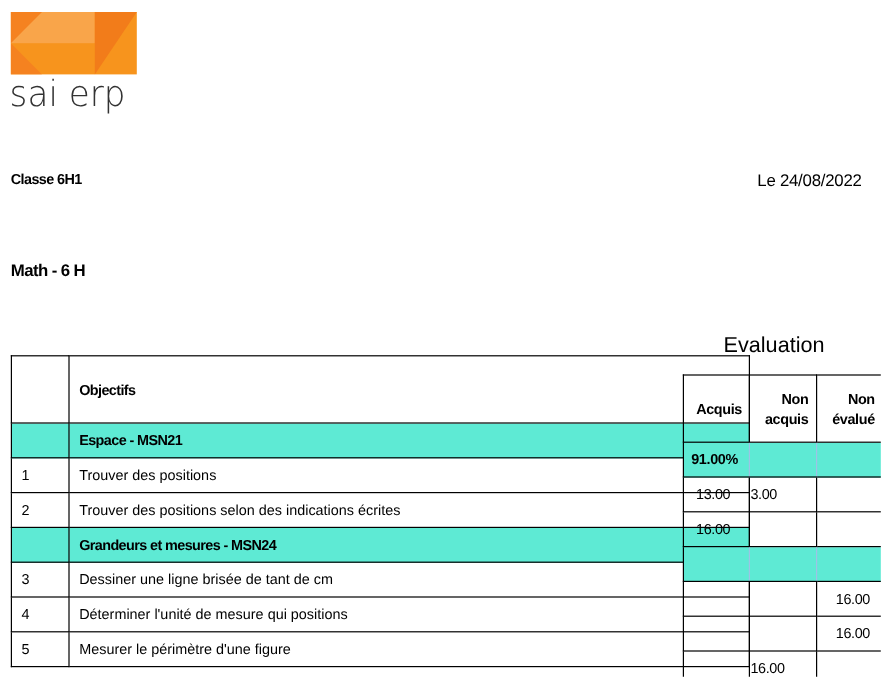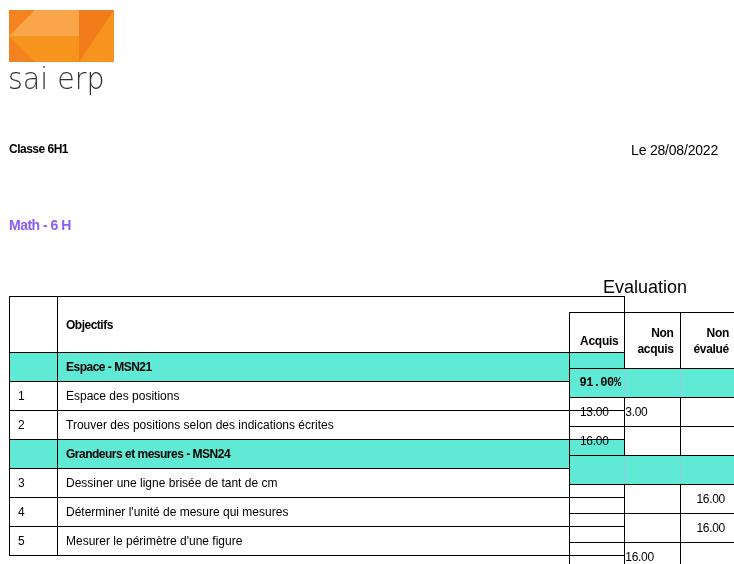--- a/index.html
+++ b/index.html
@@ -7,85 +7,85 @@
     .logo { position: absolute; left: 9px; top: 10px; width: 105px; }
     .logo-mark { width: 105px; height: 52px; position: relative; overflow: hidden; background: #f7941d; }
     .logo-mark .a { position: absolute; left: 0; top: 0; width: 70px; height: 26px; background: #f9a54a; }
     .logo-mark .b { position: absolute; left: 0; top: 0; width: 0; height: 0; border-top: 26px solid #f58220; border-right: 26px solid transparent; }
     .logo-mark .c { position: absolute; left: 70px; top: 0; width: 0; height: 0; border-top: 52px solid #f27c1a; border-right: 35px solid transparent; }
     .logo-mark .d { position: absolute; left: 0; top: 26px; width: 0; height: 0; border-bottom: 26px solid #f58220; border-right: 26px solid transparent; }
     .logo-text { font-family: "DejaVu Sans", sans-serif; font-size: 30px; font-weight: 300; letter-spacing: 0px; color: #333; line-height: 30px; margin-top: 2px; margin-left: -1px; transform: scaleX(0.95); transform-origin: left; }
 
     .classe { position: absolute; left: 9px; top: 142px; font-size: 12px; font-weight: bold; letter-spacing: -0.5px; }
     .date { position: absolute; right: 16px; top: 142px; font-size: 14px; letter-spacing: -0.2px; }
-    .subject { position: absolute; left: 9px; top: 217px; font-size: 14px; font-weight: bold; color: #8b5cf6; letter-spacing: -0.5px; }
+    .subject { position: absolute; left: 9px; top: 217px; font-size: 14px; font-weight: bold; color: #000000; letter-spacing: -0.5px; }
     .eval-title { position: absolute; left: 603px; top: 277px; font-size: 18px; }
 
     table { border-collapse: collapse; position: absolute; font-size: 12px; }
     .left-table { left: 9px; top: 296px; width: 616px; }
     .right-table { left: 569px; top: 312px; width: 167px; }
     td { border: 1.5px solid #000; padding: 0 8px; height: 29px; box-sizing: border-box; }
     .hdr td { height: 56px; font-weight: bold; letter-spacing: -0.5px; }
     .cat td { background: #5eead4; font-weight: bold; letter-spacing: -0.5px; }
     .num { width: 48px; }
     .right-table td { width: 50px; text-align: left; padding: 0 0 0 10px; letter-spacing: -0.3px; }
     .right-table .hdr td { text-align: right; padding: 0 6px 0 0; line-height: 16px; }
-    .right-table .cat td { text-align: center; padding-left: 6px; font-family: Liberation Mono, monospace; }
+    .right-table .cat td { text-align: left; padding-left: 6px; }
     .dash-r { border-right: 1.5px dashed #000; }
     .right-table td.c2 { text-align: left; padding: 0; }
     .right-table td.c3 { text-align: right; padding: 0 10px 0 0; }
     .right-table .cat td.noin { border-left-color: #9dc3e6; }
   </style>
 </head>
 <body>
 
 <div class="logo">
   <div class="logo-mark">
     <div class="a"></div>
       <div class="b"></div>
       <div class="c"></div>
       <div class="d"></div>
   </div>
   <div class="logo-text">sai erp</div>
 </div>
 
 <div class="classe">Classe 6H1</div>
-<div class="date">Le 28/08/2022</div>
+<div class="date">Le 24/08/2022</div>
 <div class="subject">Math - 6 H</div>
 <div class="eval-title">Evaluation</div>
 
 <table class="left-table">
   <tbody>
       <tr class="hdr">
     <td class="num"></td>
     <td>Objectifs</td>
   </tr>
   <tr class="cat">
     <td class="num"></td>
     <td>Espace - MSN21</td>
   </tr>
   <tr>
     <td class="num">1</td>
-    <td>Espace des positions</td>
+    <td>Trouver des positions</td>
   </tr>
   <tr>
     <td class="num">2</td>
     <td>Trouver des positions selon des indications écrites</td>
   </tr>
   <tr class="cat">
     <td class="num"></td>
     <td>Grandeurs et mesures - MSN24</td>
   </tr>
   <tr>
     <td class="num">3</td>
     <td>Dessiner une ligne brisée de tant de cm</td>
   </tr>
   <tr>
     <td class="num">4</td>
-    <td>Déterminer l'unité de mesure qui mesures</td>
+    <td>Déterminer l'unité de mesure qui positions</td>
   </tr>
   <tr>
     <td class="num">5</td>
     <td>Mesurer le périmètre d'une figure</td>
   </tr>
 </tbody>
   </table>
 
 <table class="right-table">
   <tbody>

